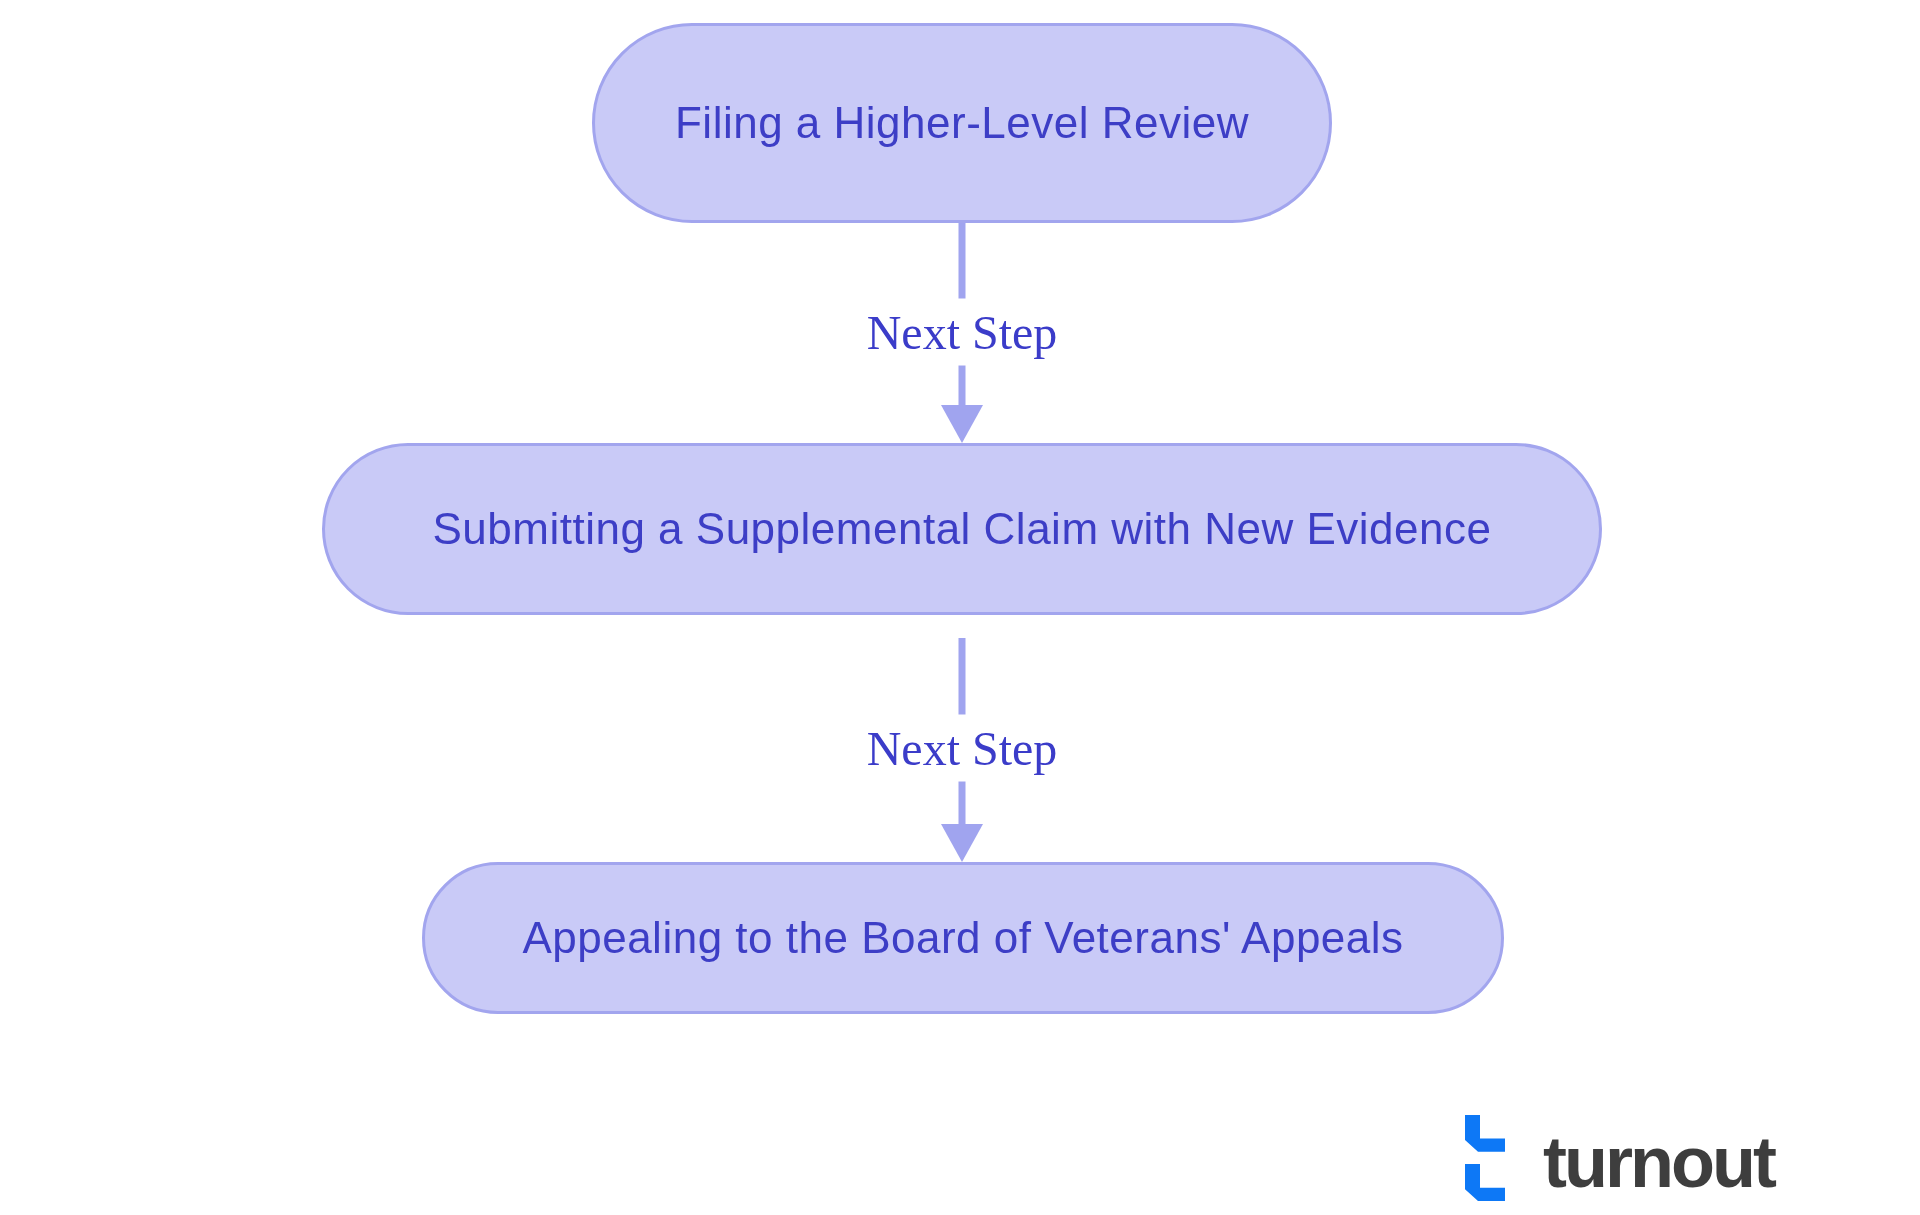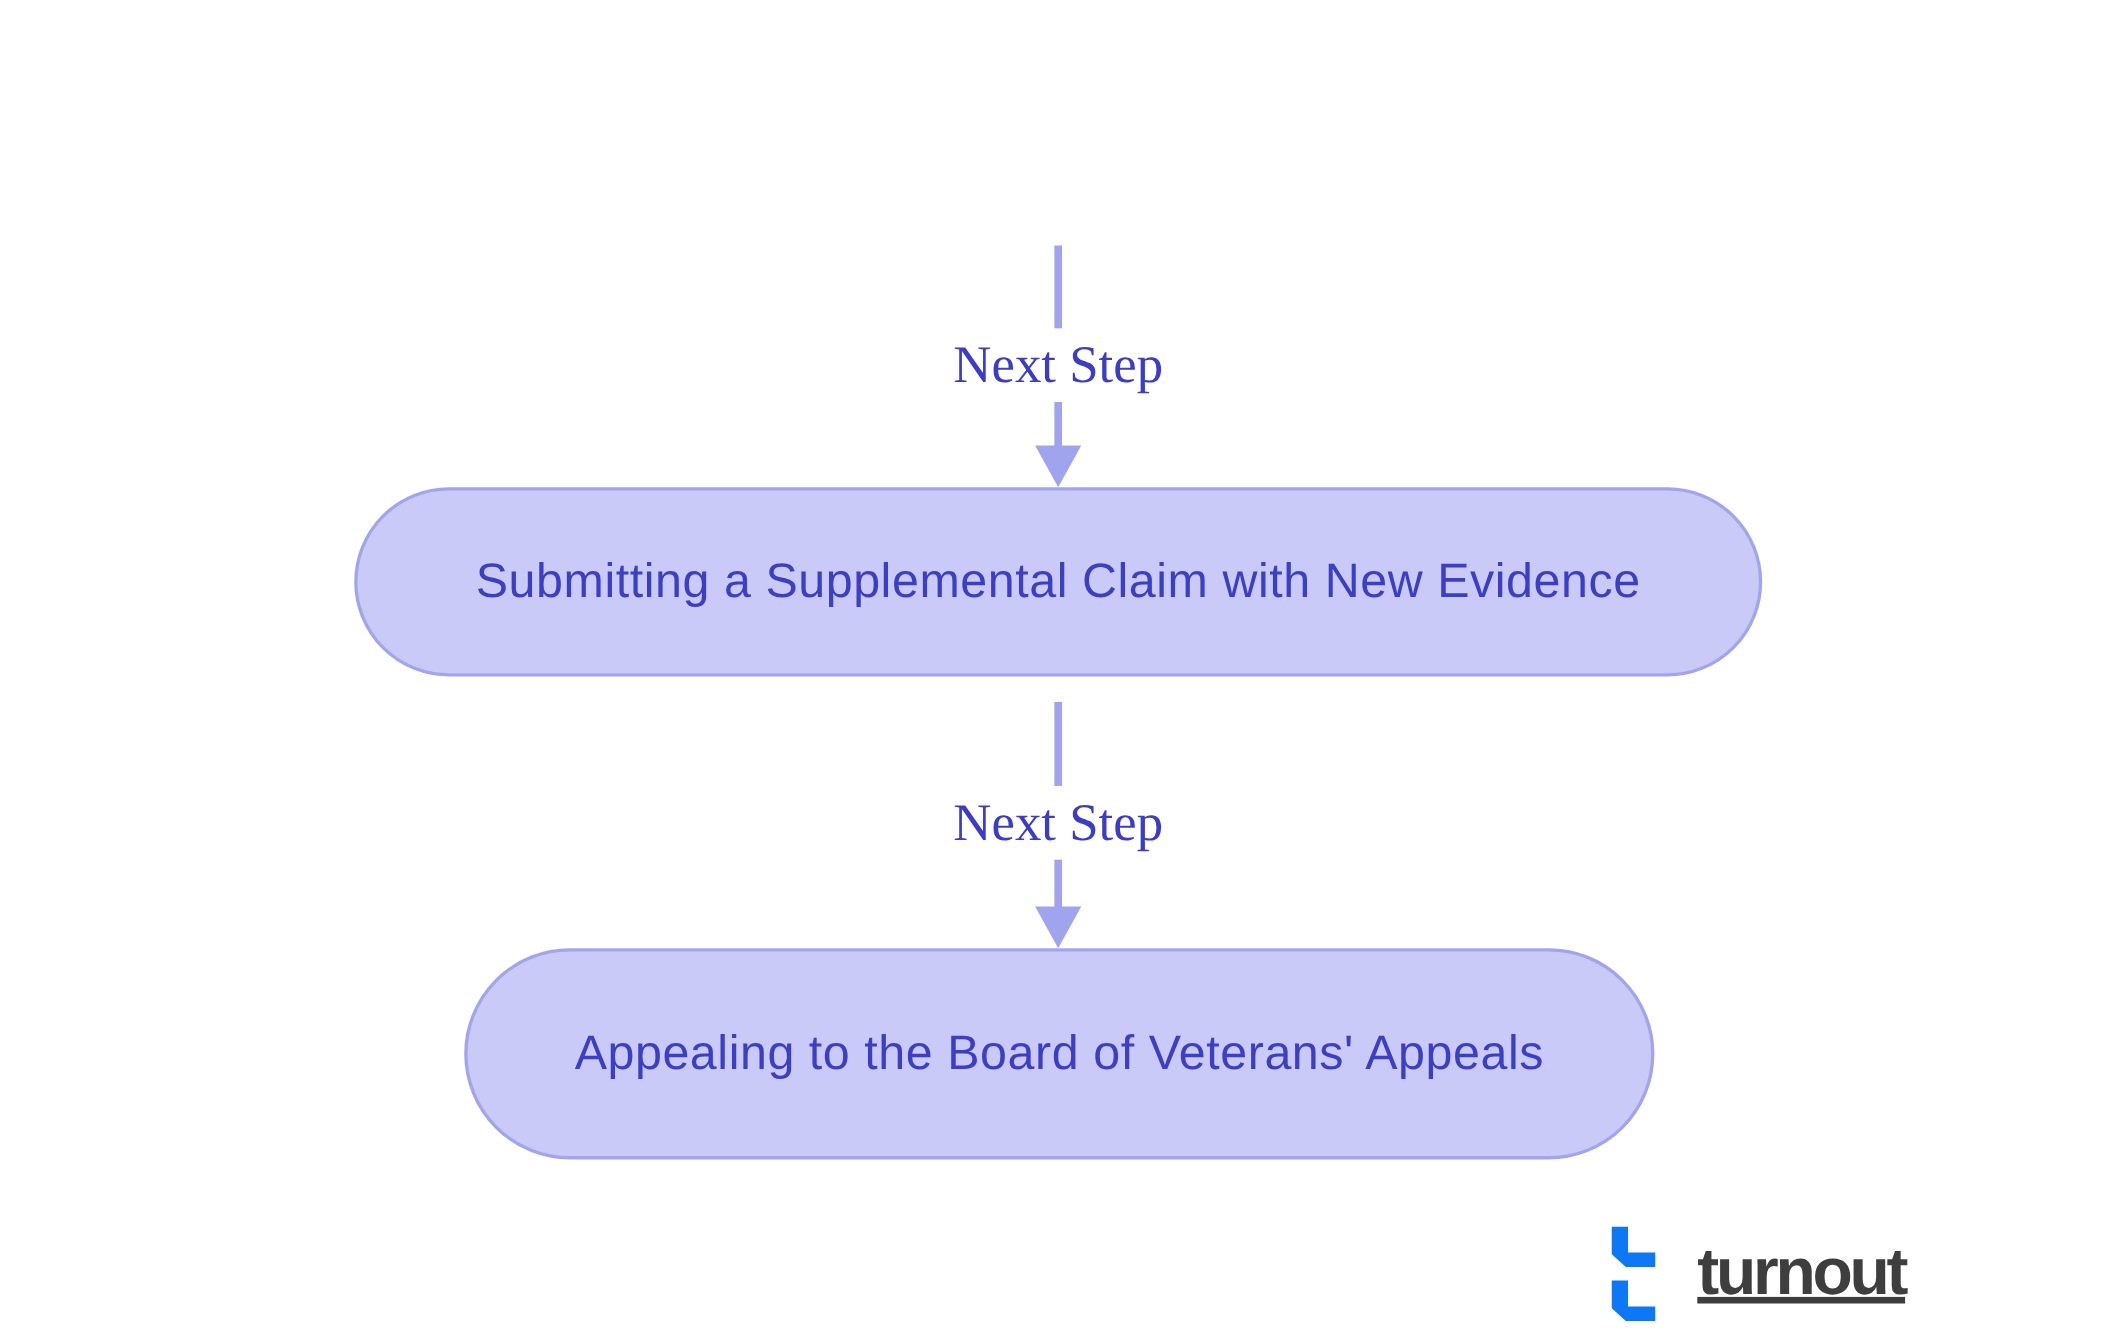--- a/index.html
+++ b/index.html
@@ -36,21 +36,21 @@
   }
   .node-label {
     color: var(--node-text-color);
     font-size: 44px;
     font-weight: 400;
     letter-spacing: 0.5px;
     white-space: nowrap;
   }
   .node-1 { left: 592px; top: 23px;  width: 740px;  height: 200px; }
   .node-2 { left: 322px; top: 443px; width: 1280px; height: 172px; }
-  .node-3 { left: 422px; top: 862px; width: 1082px; height: 192px; }
+  .node-3 { left: 422px; top: 862px; width: 1082px; height: 152px; }
 
   
   .arrow { position: absolute; display: block; }
   .arrow-1 { left: 932px; top: 223px; }
   .arrow-2 { left: 932px; top: 638px; }
   .arrow-line { fill: var(--arrow-color); }
   .arrow-head { fill: var(--arrow-color); }
 
   
   .edge-label {
@@ -68,33 +68,35 @@
 
   
   .logo { position: absolute; left: 1465px; top: 1112px; width: 400px; height: 95px; }
   .logo-icon { position: absolute; left: 0; top: 3px; width: 40px; height: 88px; }
   .logo-icon path { fill: var(--logo-icon-color); }
   .wordmark {
     position: absolute;
     left: 78px;
     top: 14px;
     color: var(--wordmark-color);
-    font-size: 60px;
+    font-size: 72px;
     font-weight: 700;
     letter-spacing: -3px;
     line-height: 1;
     white-space: nowrap;
-    text-decoration: underline;
   }
 </style>
 </head>
 <body>
 
 <div class="canvas">
 
+  <div class="flow-node node-1">
+    <span class="node-label">Filing a Higher-Level Review</span>
+  </div>
 
   <svg class="arrow arrow-1" width="60" height="220" viewBox="0 0 60 220">
     <rect class="arrow-line" x="26.5" y="0" width="7" height="184"></rect>
     <polygon class="arrow-head" points="9,182 51,182 30,220"></polygon>
   </svg>
   <div class="edge-label edge-label-1">Next Step</div>
 
   <div class="flow-node node-2">
     <span class="node-label">Submitting a Supplemental Claim with New Evidence</span>
   </div>

